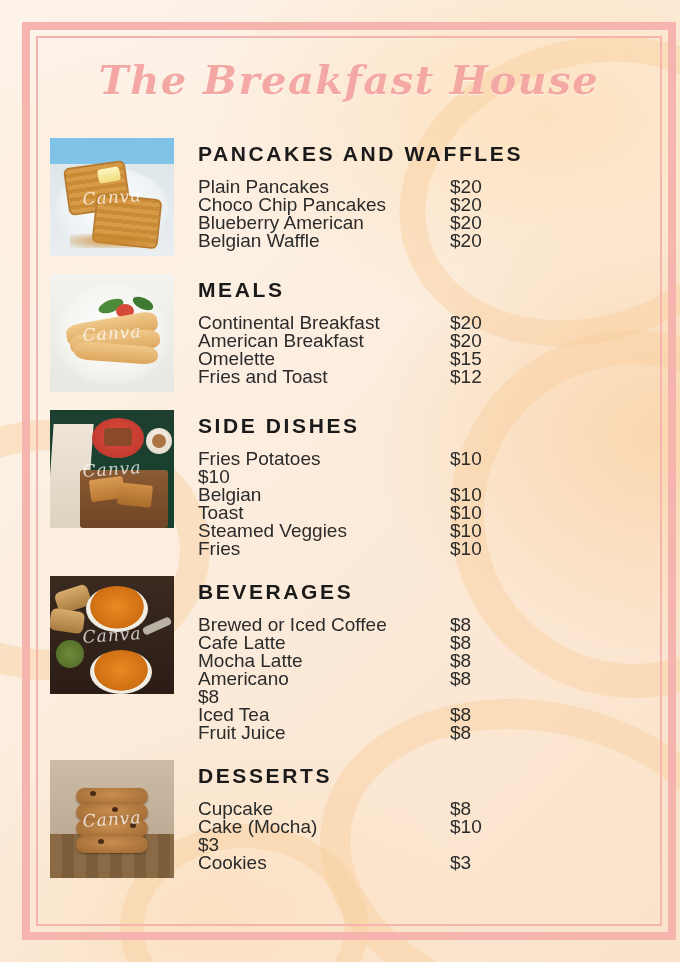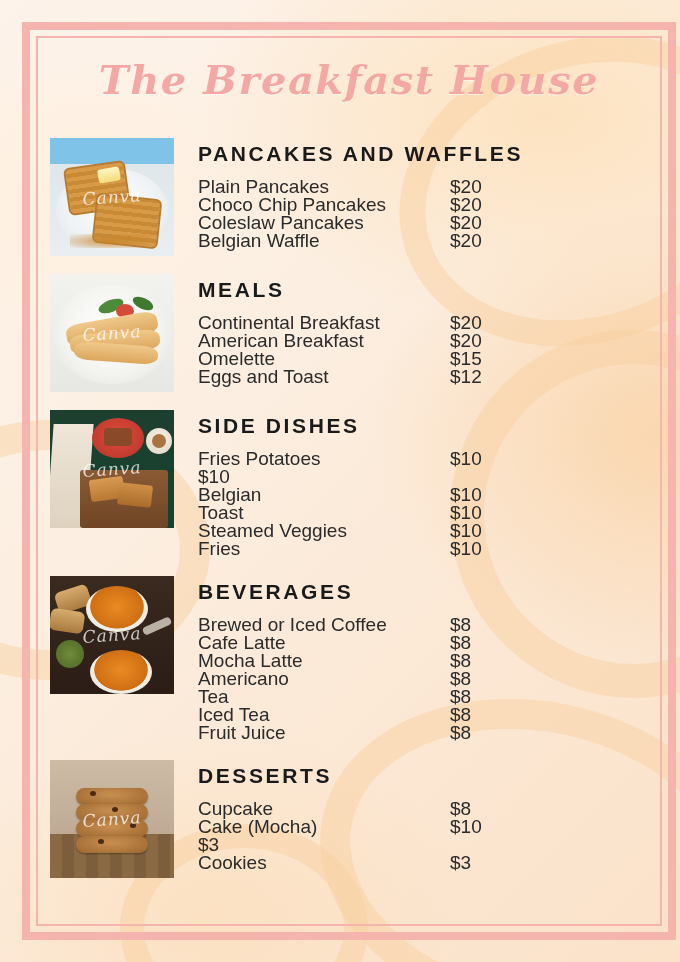--- a/index.html
+++ b/index.html
@@ -229,21 +229,21 @@
           <div class="items">
             <div class="item">
               <span class="name">Plain Pancakes</span>
               <span class="price">$20</span>
             </div>
             <div class="item">
               <span class="name">Choco Chip Pancakes</span>
               <span class="price">$20</span>
             </div>
             <div class="item">
-              <span class="name">Coleslaw Pancakes</span>
+              <span class="name">Blueberry American</span>
               <span class="price">$20</span>
             </div>
             <div class="item">
               <span class="name">Belgian Waffle</span>
               <span class="price">$20</span>
             </div>
           </div>
         </div>
       </div>
 
@@ -267,21 +267,21 @@
             </div>
             <div class="item">
               <span class="name">American Breakfast</span>
               <span class="price">$20</span>
             </div>
             <div class="item">
               <span class="name">Omelette</span>
               <span class="price">$15</span>
             </div>
             <div class="item">
-              <span class="name">Eggs and Toast</span>
+              <span class="name">Fries and Toast</span>
               <span class="price">$12</span>
             </div>
           </div>
         </div>
       </div>
 
       <div class="section">
         <div class="thumb ph-side">
           <div class="cloth"></div>
           <div class="redplate"></div>
@@ -346,21 +346,20 @@
             </div>
             <div class="item">
               <span class="name">Mocha Latte</span>
               <span class="price">$8</span>
             </div>
             <div class="item">
               <span class="name">Americano</span>
               <span class="price">$8</span>
             </div>
             <div class="item">
-              <span class="name">Tea</span>
               <span class="price">$8</span>
             </div>
             <div class="item">
               <span class="name">Iced Tea</span>
               <span class="price">$8</span>
             </div>
             <div class="item">
               <span class="name">Fruit Juice</span>
               <span class="price">$8</span>
             </div>

